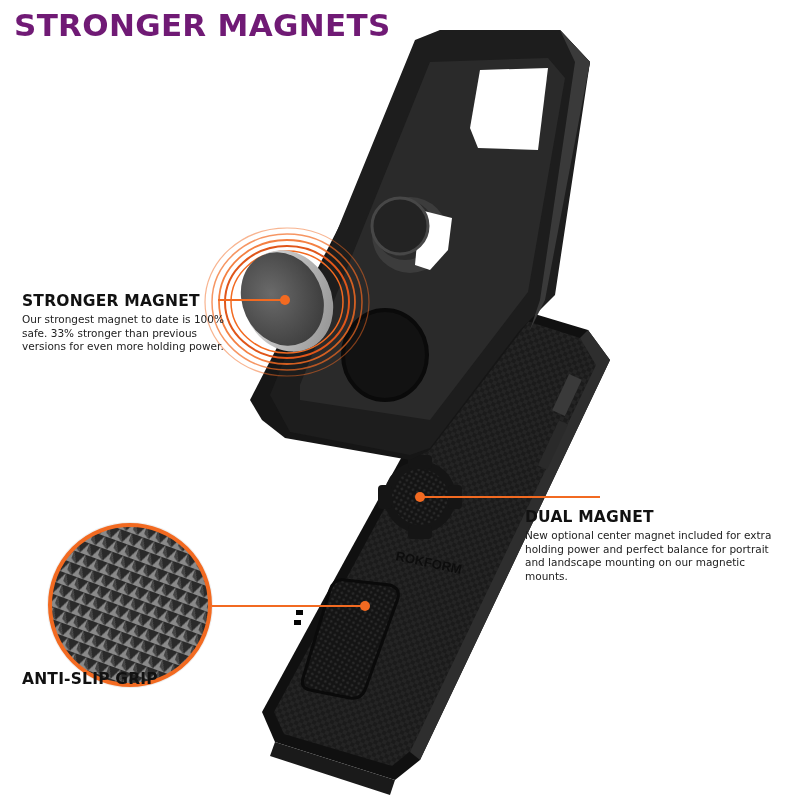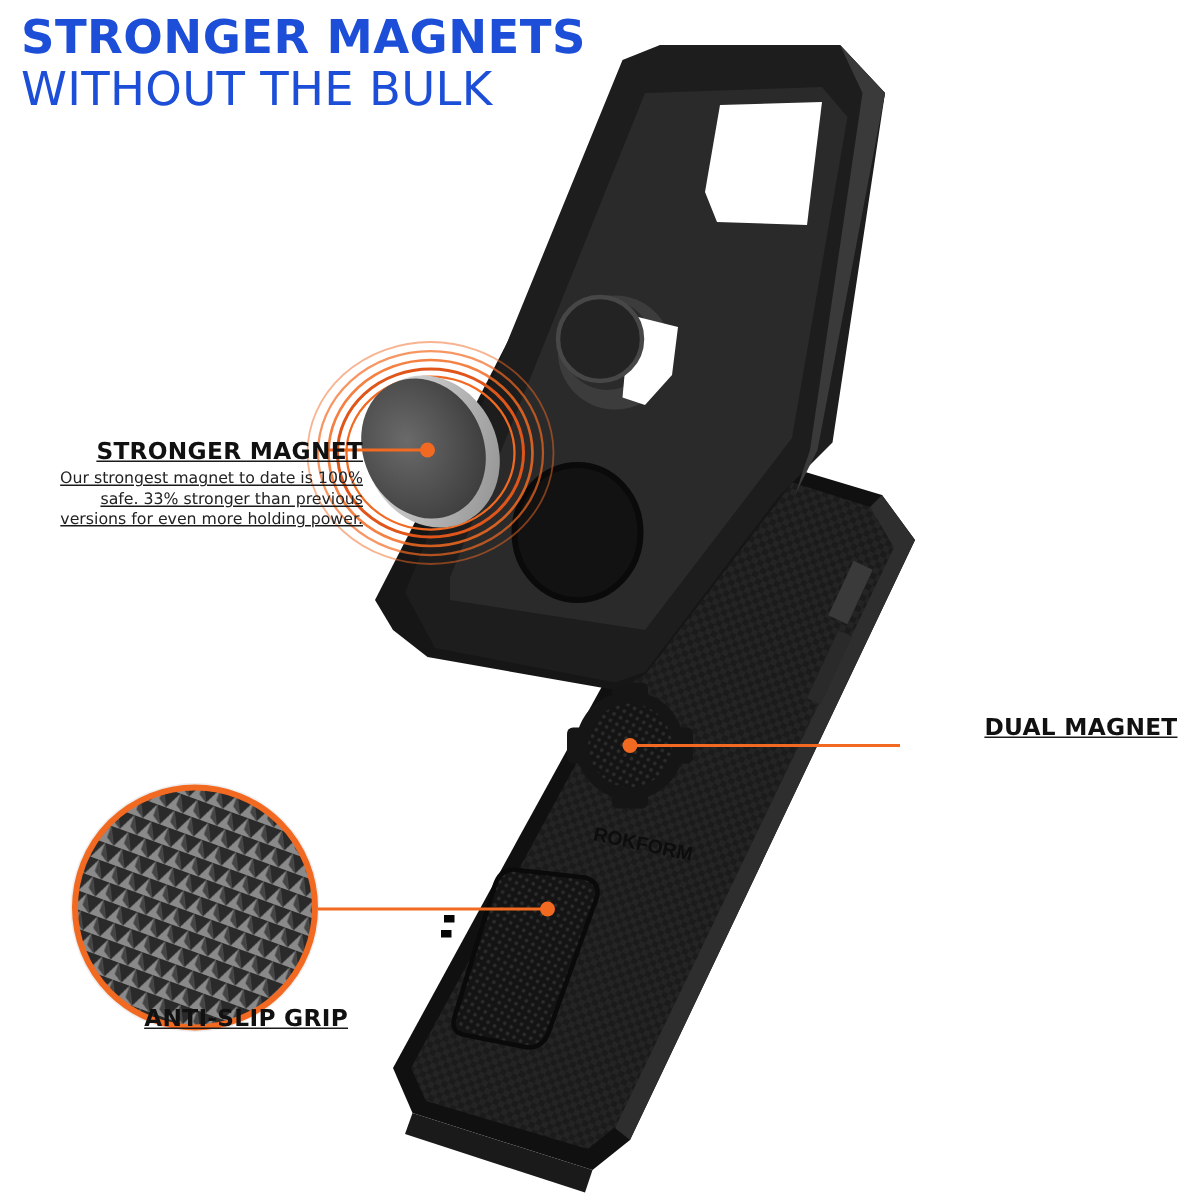--- a/index.html
+++ b/index.html
@@ -1,34 +1,33 @@
 <!DOCTYPE html>
 <html><head>
 <meta charset="utf-8">
 <style>
   html, body { margin: 0; padding: 0; background: #ffffff; }
   body { width: 800px; height: 800px; position: relative; overflow: hidden;
          font-family: "DejaVu Sans", "Liberation Sans", sans-serif; }
-  .headline { position: absolute; left: 14px; top: 10px; color: #1d4ed8; line-height: 1; }
+  .headline { position: absolute; left: 14px; top: 10px; color: #701a75; line-height: 1; }
   .headline .l1 { font-weight: bold; font-size: 31px; letter-spacing: 0.3px; }
   .headline .l2 { font-weight: normal; font-size: 31px; margin-top: 4px; letter-spacing: 0.2px; }
   .art { position: absolute; left: 0; top: 0; width: 800px; height: 800px; }
-  .callout { position: absolute; text-align: right; color: #1a1a1a; text-decoration: underline; }
+  .callout { position: absolute; text-align: left; color: #1a1a1a; }
   .callout .t { font-weight: bold; font-size: 15.5px; letter-spacing: 0.2px; margin-bottom: 3px; color: #111; }
   .callout .d { font-size: 10.5px; line-height: 13.5px; color: #222; }
   #c-stronger { left: 22px; top: 292px; width: 220px; }
-  #c-dual { left: 525px; top: 476px; width: 260px; }
+  #c-dual { left: 525px; top: 508px; width: 260px; }
   #c-grip { left: 22px; top: 670px; width: 210px; }
 </style>
 </head>
 <body>
 
 <div class="headline">
   <div class="l1">STRONGER MAGNETS</div>
-  <div class="l2">WITHOUT THE BULK</div>
 </div>
 
 <svg class="art" viewBox="0 0 800 800" xmlns="http://www.w3.org/2000/svg">
   <defs>
     <pattern id="carbon" width="8" height="8" patternUnits="userSpaceOnUse" patternTransform="rotate(25)">
       <rect width="8" height="8" fill="#1b1b1b"></rect>
       <rect width="4" height="4" fill="#242424"></rect>
       <rect x="4" y="4" width="4" height="4" fill="#242424"></rect>
     </pattern>
     <pattern id="grid" width="5" height="5" patternUnits="userSpaceOnUse" patternTransform="rotate(30)">
@@ -121,17 +120,18 @@
   </g>
 </svg>
 
 <div class="callout" id="c-stronger">
   <div class="t">STRONGER MAGNET</div>
   <div class="d">Our strongest magnet to date is 100% safe. 33% stronger than previous versions for even more holding power.</div>
 </div>
 
 <div class="callout" id="c-dual">
   <div class="t">DUAL MAGNET</div>
+  <div class="d">New optional center magnet included for extra holding power and perfect balance for portrait and landscape mounting on our magnetic mounts.</div>
 </div>
 
 <div class="callout" id="c-grip">
   <div class="t">ANTI-SLIP GRIP</div>
 </div>
 
 </body></html>

